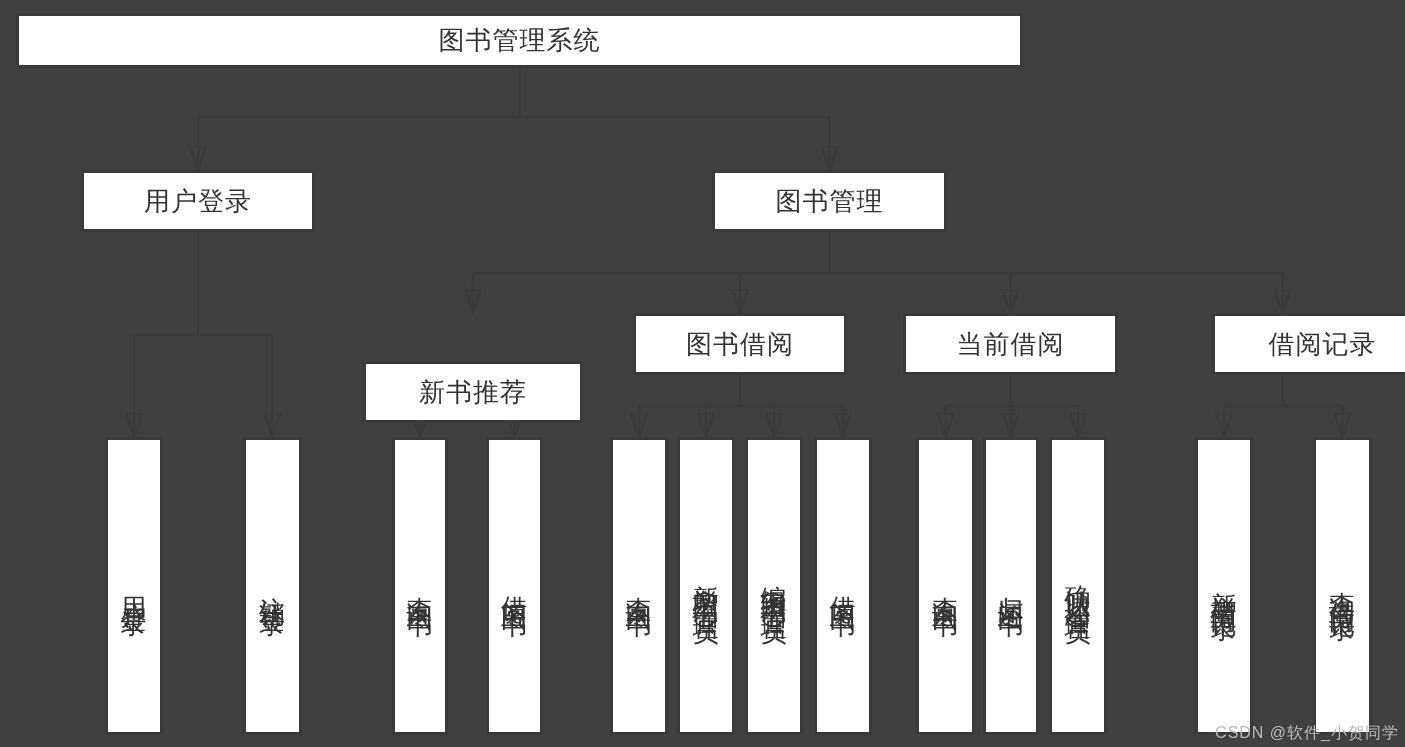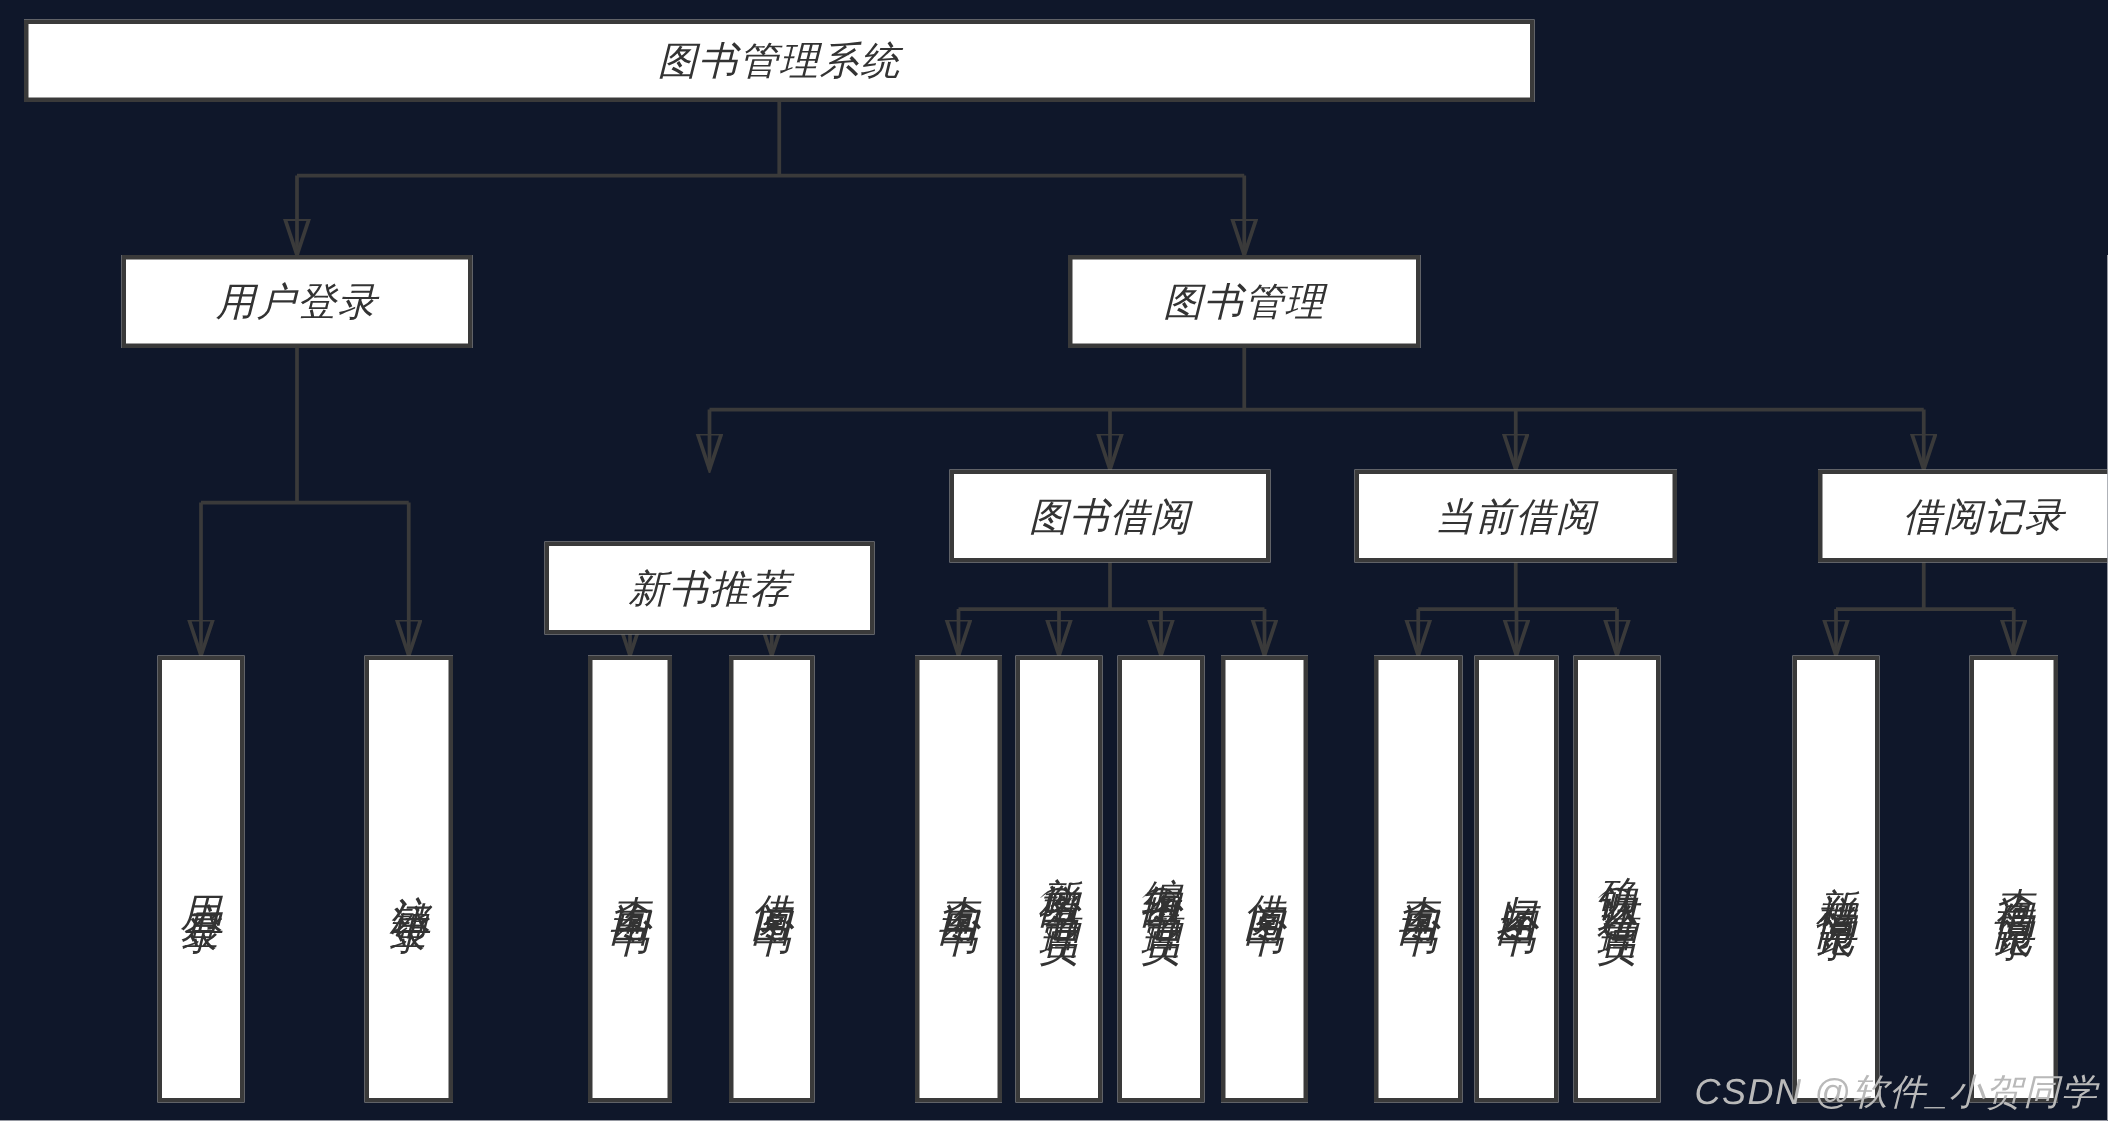--- a/index.html
+++ b/index.html
@@ -1,22 +1,21 @@
 <!DOCTYPE html>
 <html><head>
 <meta charset="utf-8">
 <style>
   html,body{margin:0;padding:0;background:#ffffff;}
   .canvas{
     position:relative;
     width:1405px;height:747px;
-    background:#0f172a;
+    background:#404040;
     font-family:"Liberation Sans","DejaVu Sans",sans-serif;
     overflow:hidden;
-    font-style:italic;
   }
   .connectors{position:absolute;left:0;top:0;width:1405px;height:747px;}
   .connectors path,.connectors line{stroke:#3a3a3a;stroke-width:2.5;fill:none;}
   .box{
     position:absolute;
     box-sizing:border-box;
     border:3px solid #3a3a3a;
     background:#ffffff;
     display:flex;align-items:center;justify-content:center;
     color:#333333;
@@ -31,21 +30,21 @@
     writing-mode:vertical-rl;
     text-orientation:mixed;
     font-size:26px;
     letter-spacing:5px;
     line-height:1;
     color:#333333;
   }
   .watermark{
     position:absolute;
     right:6px;bottom:3px;
-    font-size:24px;
+    font-size:16px;
     color:#b9b9b9;
     letter-spacing:1px;
     white-space:nowrap;
   }
 </style>
 </head>
 <body>
 
 <div class="canvas">
 

